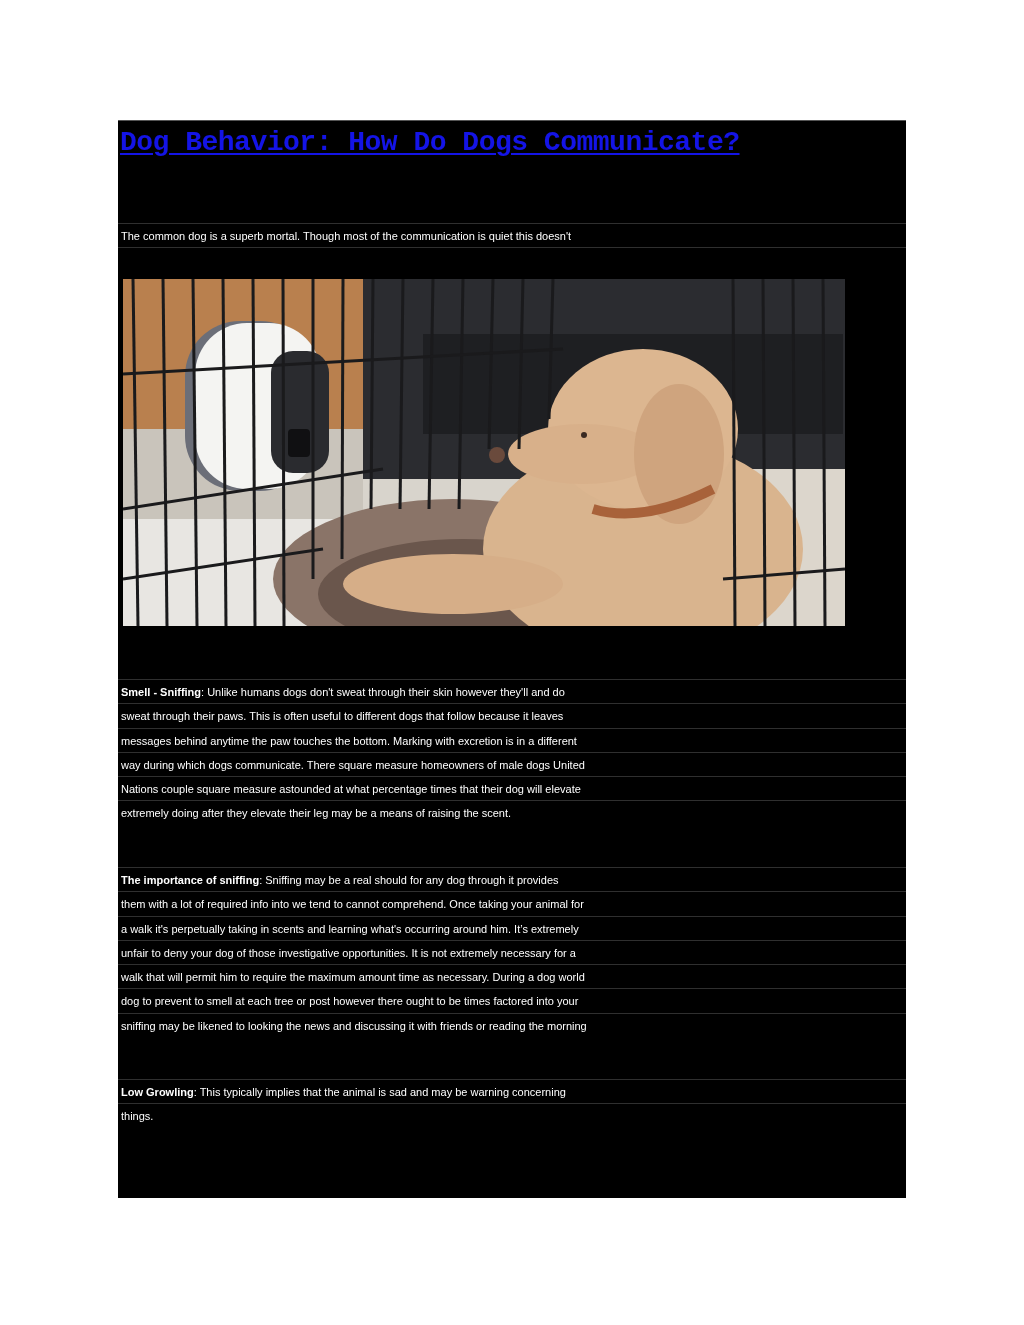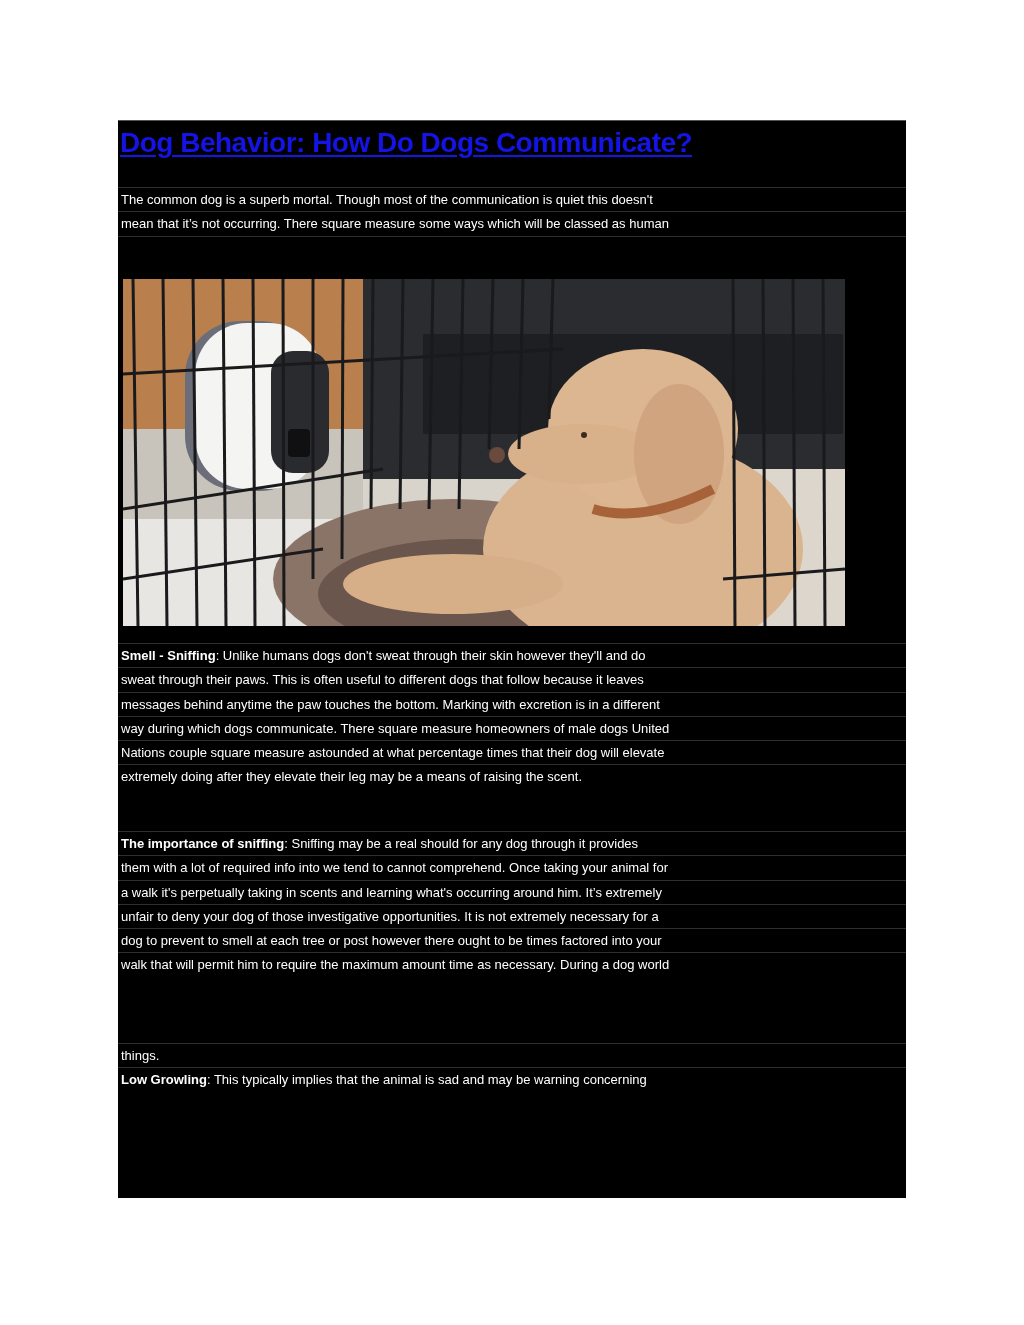--- a/index.html
+++ b/index.html
@@ -20,38 +20,39 @@
       width: 788px;
       height: 1078px;
       background: #000000;
       border-top: 1px solid #555;
       box-sizing: border-box;
     }
     .title {
       position: absolute;
       left: 2px;
       top: 6px;
-      font-family: Liberation Sans, sans-serif;
+      font-family: Liberation Mono, monospace;
       font-weight: bold;
       font-size: 28px;
       letter-spacing: -0.5px;
       color: #1414e6;
       text-decoration: underline;
       text-decoration-thickness: 2px;
       text-underline-offset: 3px;
       white-space: nowrap;
       cursor: pointer;
     }
     .para {
       position: absolute;
       left: 0;
       width: 788px;
       font-family: "Liberation Sans", sans-serif;
-      font-size: 13px;
+      font-size: 11px;
       color: #ffffff;
+      margin-top: 36px;
     }
     .line {
       height: 24.3px;
       line-height: 24px;
       padding-left: 3px;
       border-top: 1px solid #2f2f2f;
       box-sizing: border-box;
       white-space: nowrap;
       overflow: hidden;
     }
@@ -75,21 +76,20 @@
   </style>
 </head>
 <body>
 
 <div class="page-block">
 
   <a class="title">Dog Behavior: How Do Dogs Communicate?</a>
 
   <div class="para" style="top:66px;">
     <div class="line">The common dog is a superb mortal. Though most of the communication is quiet this doesn't</div>
-    <div class="line">mean that it’s not occurring. There square measure some ways which will be classed as human</div>
     <div class="line"></div>
   </div>
 
   <div class="photo" title="Poodle in a wire crate looking at a white pet camera device">
     <svg viewBox="0 0 722 347" preserveAspectRatio="none">
 
       <rect x="0" y="0" width="722" height="347" fill="#d8d4cc"></rect>
       <rect x="0" y="0" width="240" height="150" fill="#b9804e"></rect>
       <rect x="240" y="0" width="482" height="200" fill="#2b2c30"></rect>
       <rect x="300" y="55" width="420" height="100" fill="#1e1f22"></rect>
@@ -151,23 +151,24 @@
     <div class="line">way during which dogs communicate. There square measure homeowners of male dogs United</div>
     <div class="line">Nations couple square measure astounded at what percentage times that their dog will elevate</div>
     <div class="line">extremely doing after they elevate their leg may be a means of raising the scent.</div>
   </div>
 
   <div class="para" style="top:710px;">
     <div class="line"><b>The importance of sniffing</b><span>: Sniffing may be a real should for any dog through it provides</span></div>
     <div class="line">them with a lot of required info into we tend to cannot comprehend. Once taking your animal for</div>
     <div class="line">a walk it's perpetually taking in scents and learning what's occurring around him. It’s extremely</div>
     <div class="line">unfair to deny your dog of those investigative opportunities. It is not extremely necessary for a</div>
+    <div class="line">walk that will permit him to require the maximum amount time as necessary. During a dog world</div>
     <div class="line">dog to prevent to smell at each tree or post however there ought to be times factored into your</div>
-    <div class="line">walk that will permit him to require the maximum amount time as necessary. During a dog world</div>
+    <div class="line">sniffing may be likened to looking the news and discussing it with friends or reading the morning</div>
   </div>
 
   <div class="para" style="top:922px;">
+    <div class="line"><b>Low Growling</b><span>: This typically implies that the animal is sad and may be warning concerning</span></div>
     <div class="line">things.</div>
-    <div class="line"><b>Low Growling</b><span>: This typically implies that the animal is sad and may be warning concerning</span></div>
   </div>
 
 
 </div>
 
 </body></html>

